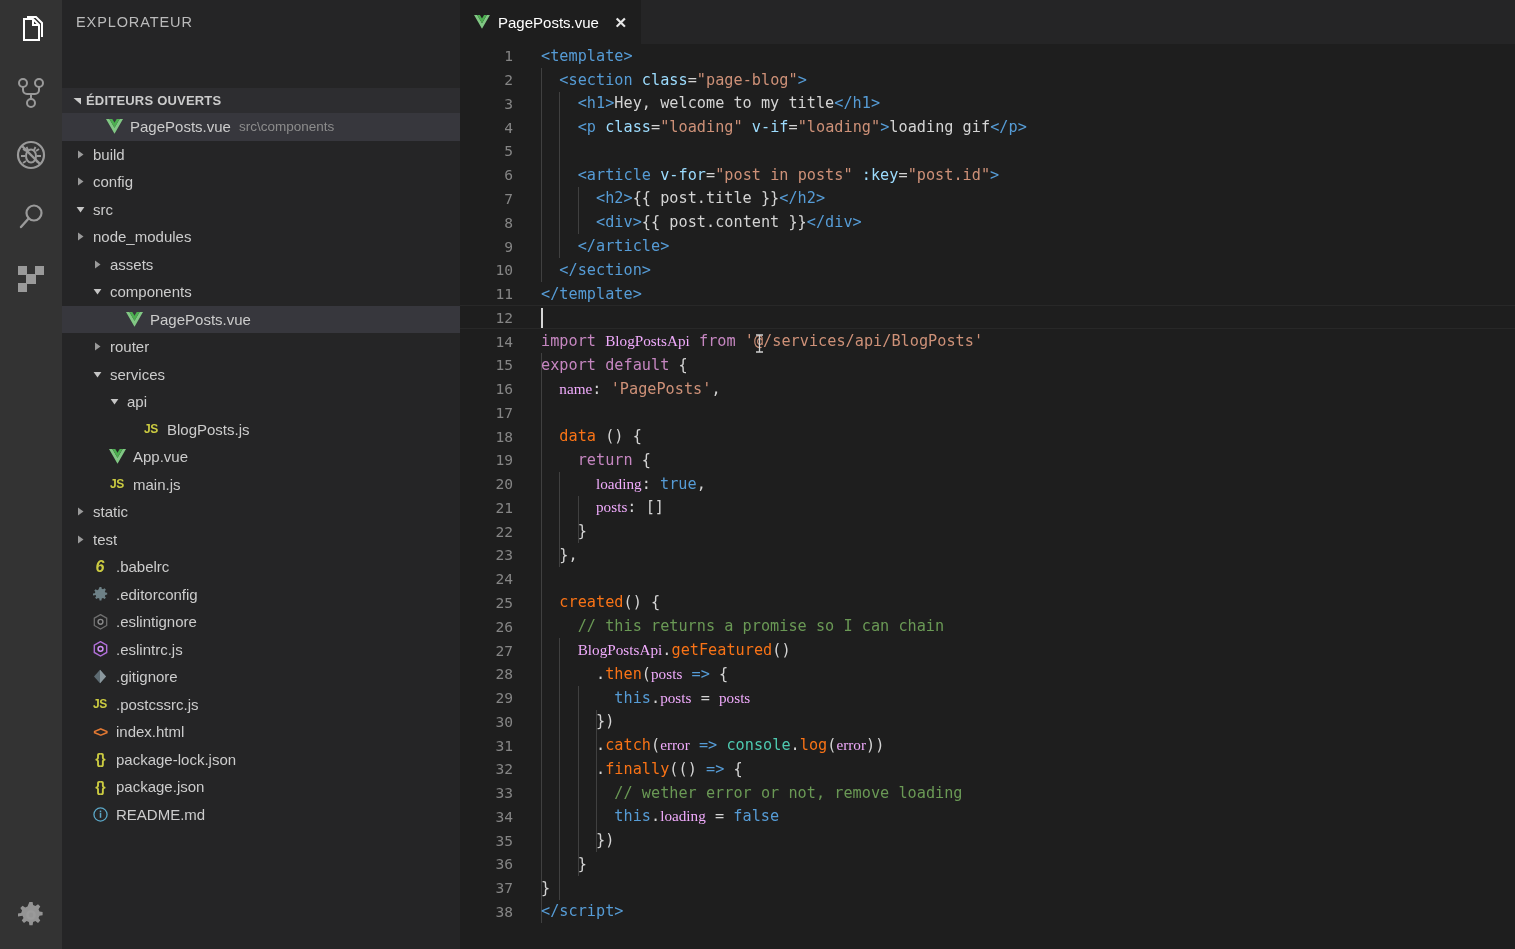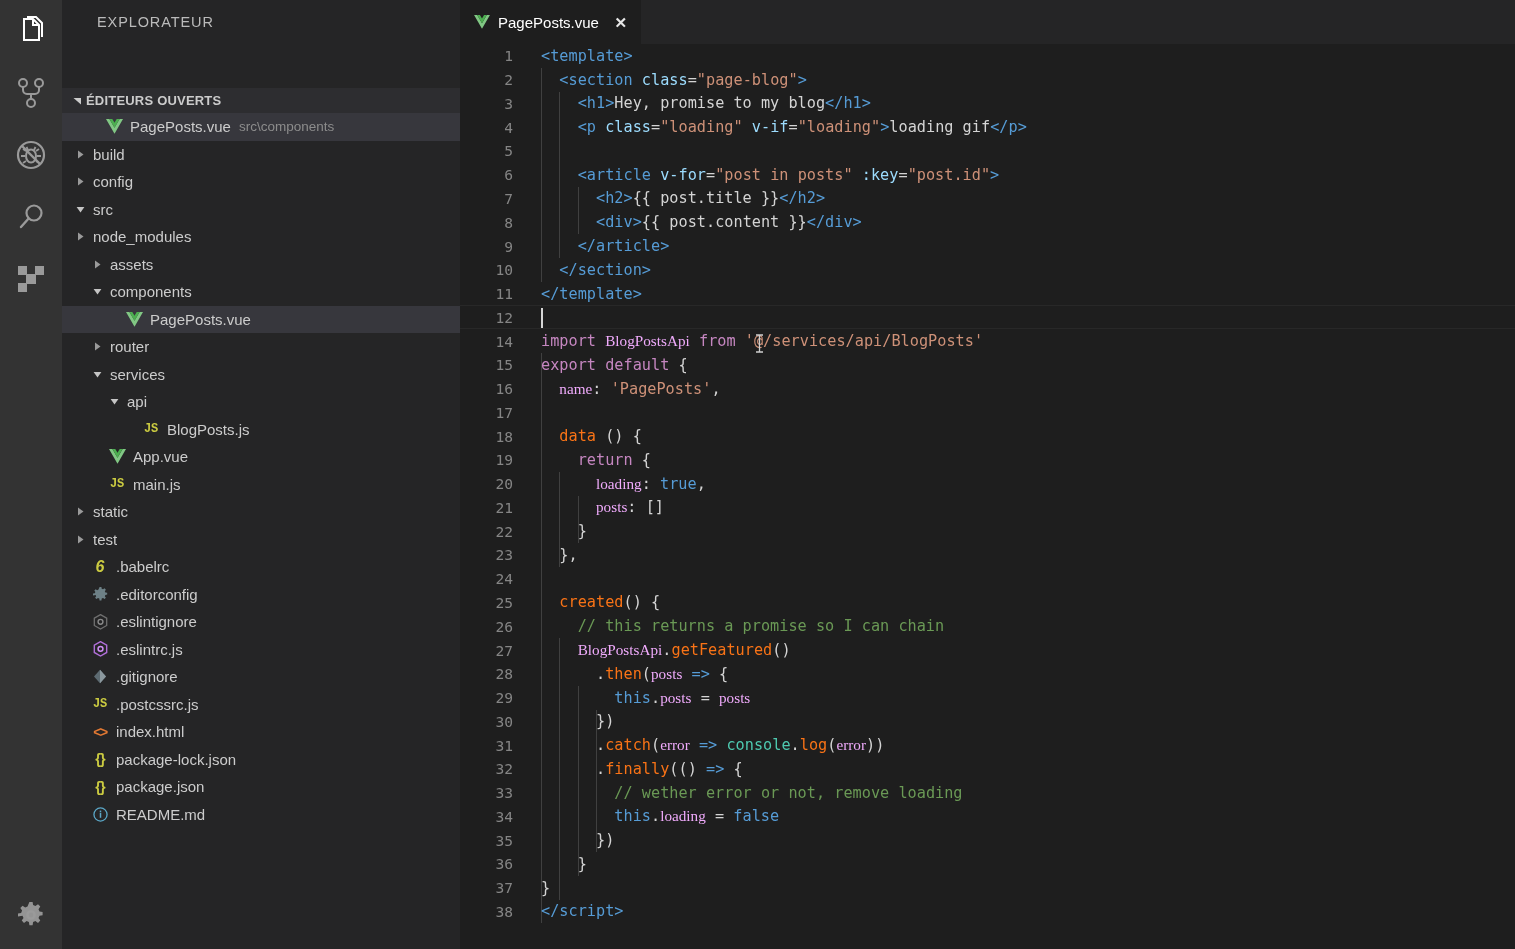--- a/index.html
+++ b/index.html
@@ -23,21 +23,21 @@
   }
   .ab-item svg{display:block;}
   .ab-spacer{flex:1 1 auto;}
 
   
   .sidebar{
     width:398px;flex:0 0 398px;background:#252526;
     display:flex;flex-direction:column;overflow:hidden;
   }
   .sb-title{
-    height:44px;line-height:44px;padding-left:35px;
+    height:44px;line-height:44px;padding-left:14px;
     font-size:14.5px;letter-spacing:.9px;color:#bbbbbb;
     white-space:nowrap;
   }
   .sb-section{
     height:25px;line-height:25px;background:#2d2d30;
     display:flex;align-items:center;padding-left:7px;
     font-size:13px;font-weight:bold;color:#cccccc;letter-spacing:.2px;
     cursor:pointer;
     margin-top:44px;
   }
@@ -50,21 +50,21 @@
   .row.sel{background:#37373d;}
   .row .ind{flex:0 0 auto;}
   .ico{
     width:22px;flex:0 0 22px;display:flex;align-items:center;justify-content:center;
     margin-right:5px;
   }
   .ico svg{display:block;}
   .lbl{overflow:hidden;text-overflow:ellipsis;}
   .desc{color:#8c8c8c;font-size:13.5px;margin-left:8px;}
   .js-ico{
-    font-family:Liberation Mono, monospace;font-size:12px;font-weight:bold;
+    font-family:Liberation Sans, sans-serif;font-size:12px;font-weight:bold;
     color:#cbcb41;letter-spacing:-.3px;
   }
   .brace-ico{color:#cbcb41;font-size:14.5px;font-weight:bold;letter-spacing:-1px;}
   .lt-ico{color:#e37933;font-size:14px;font-weight:bold;letter-spacing:-1.5px;}
   .babel-ico{color:#cbcb41;font-size:16px;font-style:italic;font-weight:bold;}
 
   
   .editor{flex:1 1 auto;display:flex;flex-direction:column;background:#1e1e1e;overflow:hidden;}
   .tabbar{height:44px;flex:0 0 44px;background:#252526;display:flex;}
   .tab{
@@ -481,21 +481,21 @@
           <div class="crow">
             <span class="ln">1</span>
             <span class="ctext"><span class="t-tag">&lt;</span><span class="t-tag">template</span><span class="t-tag">&gt;</span></span>
           </div>
           <div class="crow">
             <span class="ln">2</span>
             <span class="ctext"><span class="t-tag">  &lt;</span><span class="t-tag">section</span><span class="t-txt"> </span><span class="t-attr">class</span><span class="t-txt">=</span><span class="t-str">"page-blog"</span><span class="t-tag">&gt;</span></span>
           </div>
           <div class="crow">
             <span class="ln">3</span>
-            <span class="ctext"><span class="t-tag">    &lt;</span><span class="t-tag">h1</span><span class="t-tag">&gt;</span><span class="t-txt">Hey, promise to my blog</span><span class="t-tag">&lt;/</span><span class="t-tag">h1</span><span class="t-tag">&gt;</span></span>
+            <span class="ctext"><span class="t-tag">    &lt;</span><span class="t-tag">h1</span><span class="t-tag">&gt;</span><span class="t-txt">Hey, welcome to my title</span><span class="t-tag">&lt;/</span><span class="t-tag">h1</span><span class="t-tag">&gt;</span></span>
           </div>
           <div class="crow">
             <span class="ln">4</span>
             <span class="ctext"><span class="t-tag">    &lt;</span><span class="t-tag">p</span><span class="t-txt"> </span><span class="t-attr">class</span><span class="t-txt">=</span><span class="t-str">"loading"</span><span class="t-txt"> </span><span class="t-attr">v-if</span><span class="t-txt">=</span><span class="t-str">"loading"</span><span class="t-tag">&gt;</span><span class="t-txt">loading gif</span><span class="t-tag">&lt;/</span><span class="t-tag">p</span><span class="t-tag">&gt;</span></span>
           </div>
           <div class="crow">
             <span class="ln">5</span>
             <span class="ctext"></span>
           </div>
           <div class="crow">

